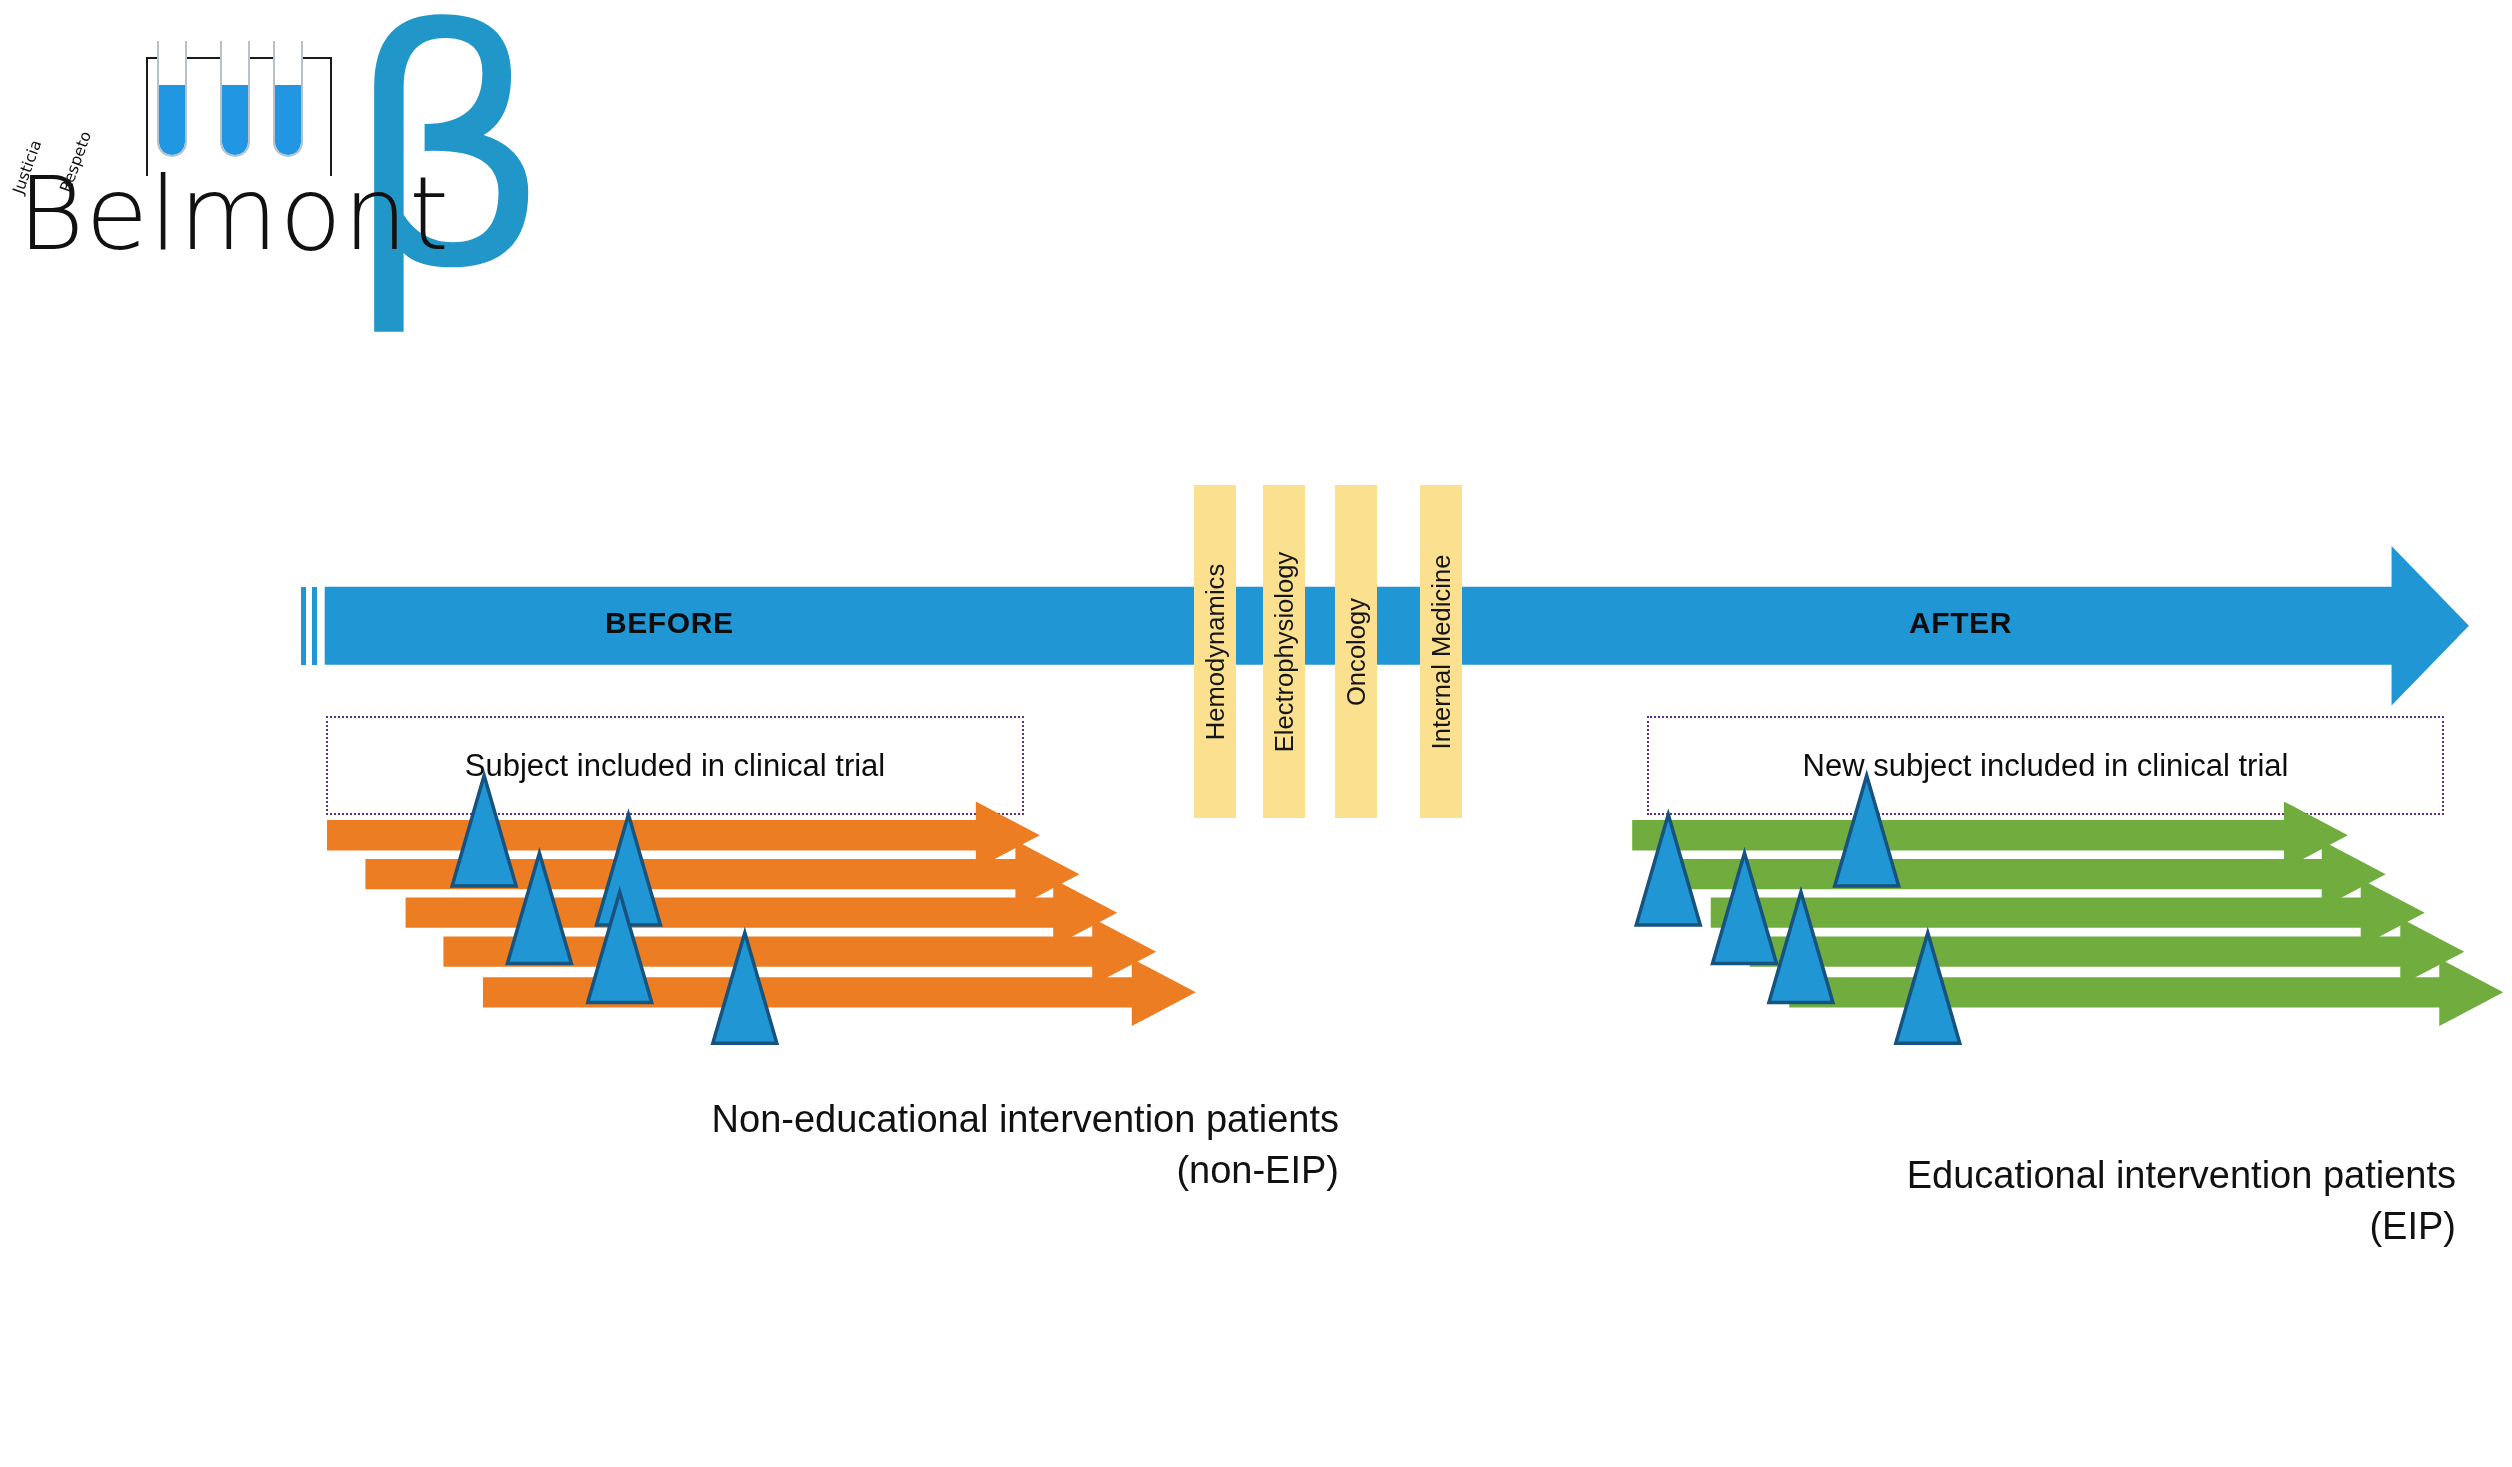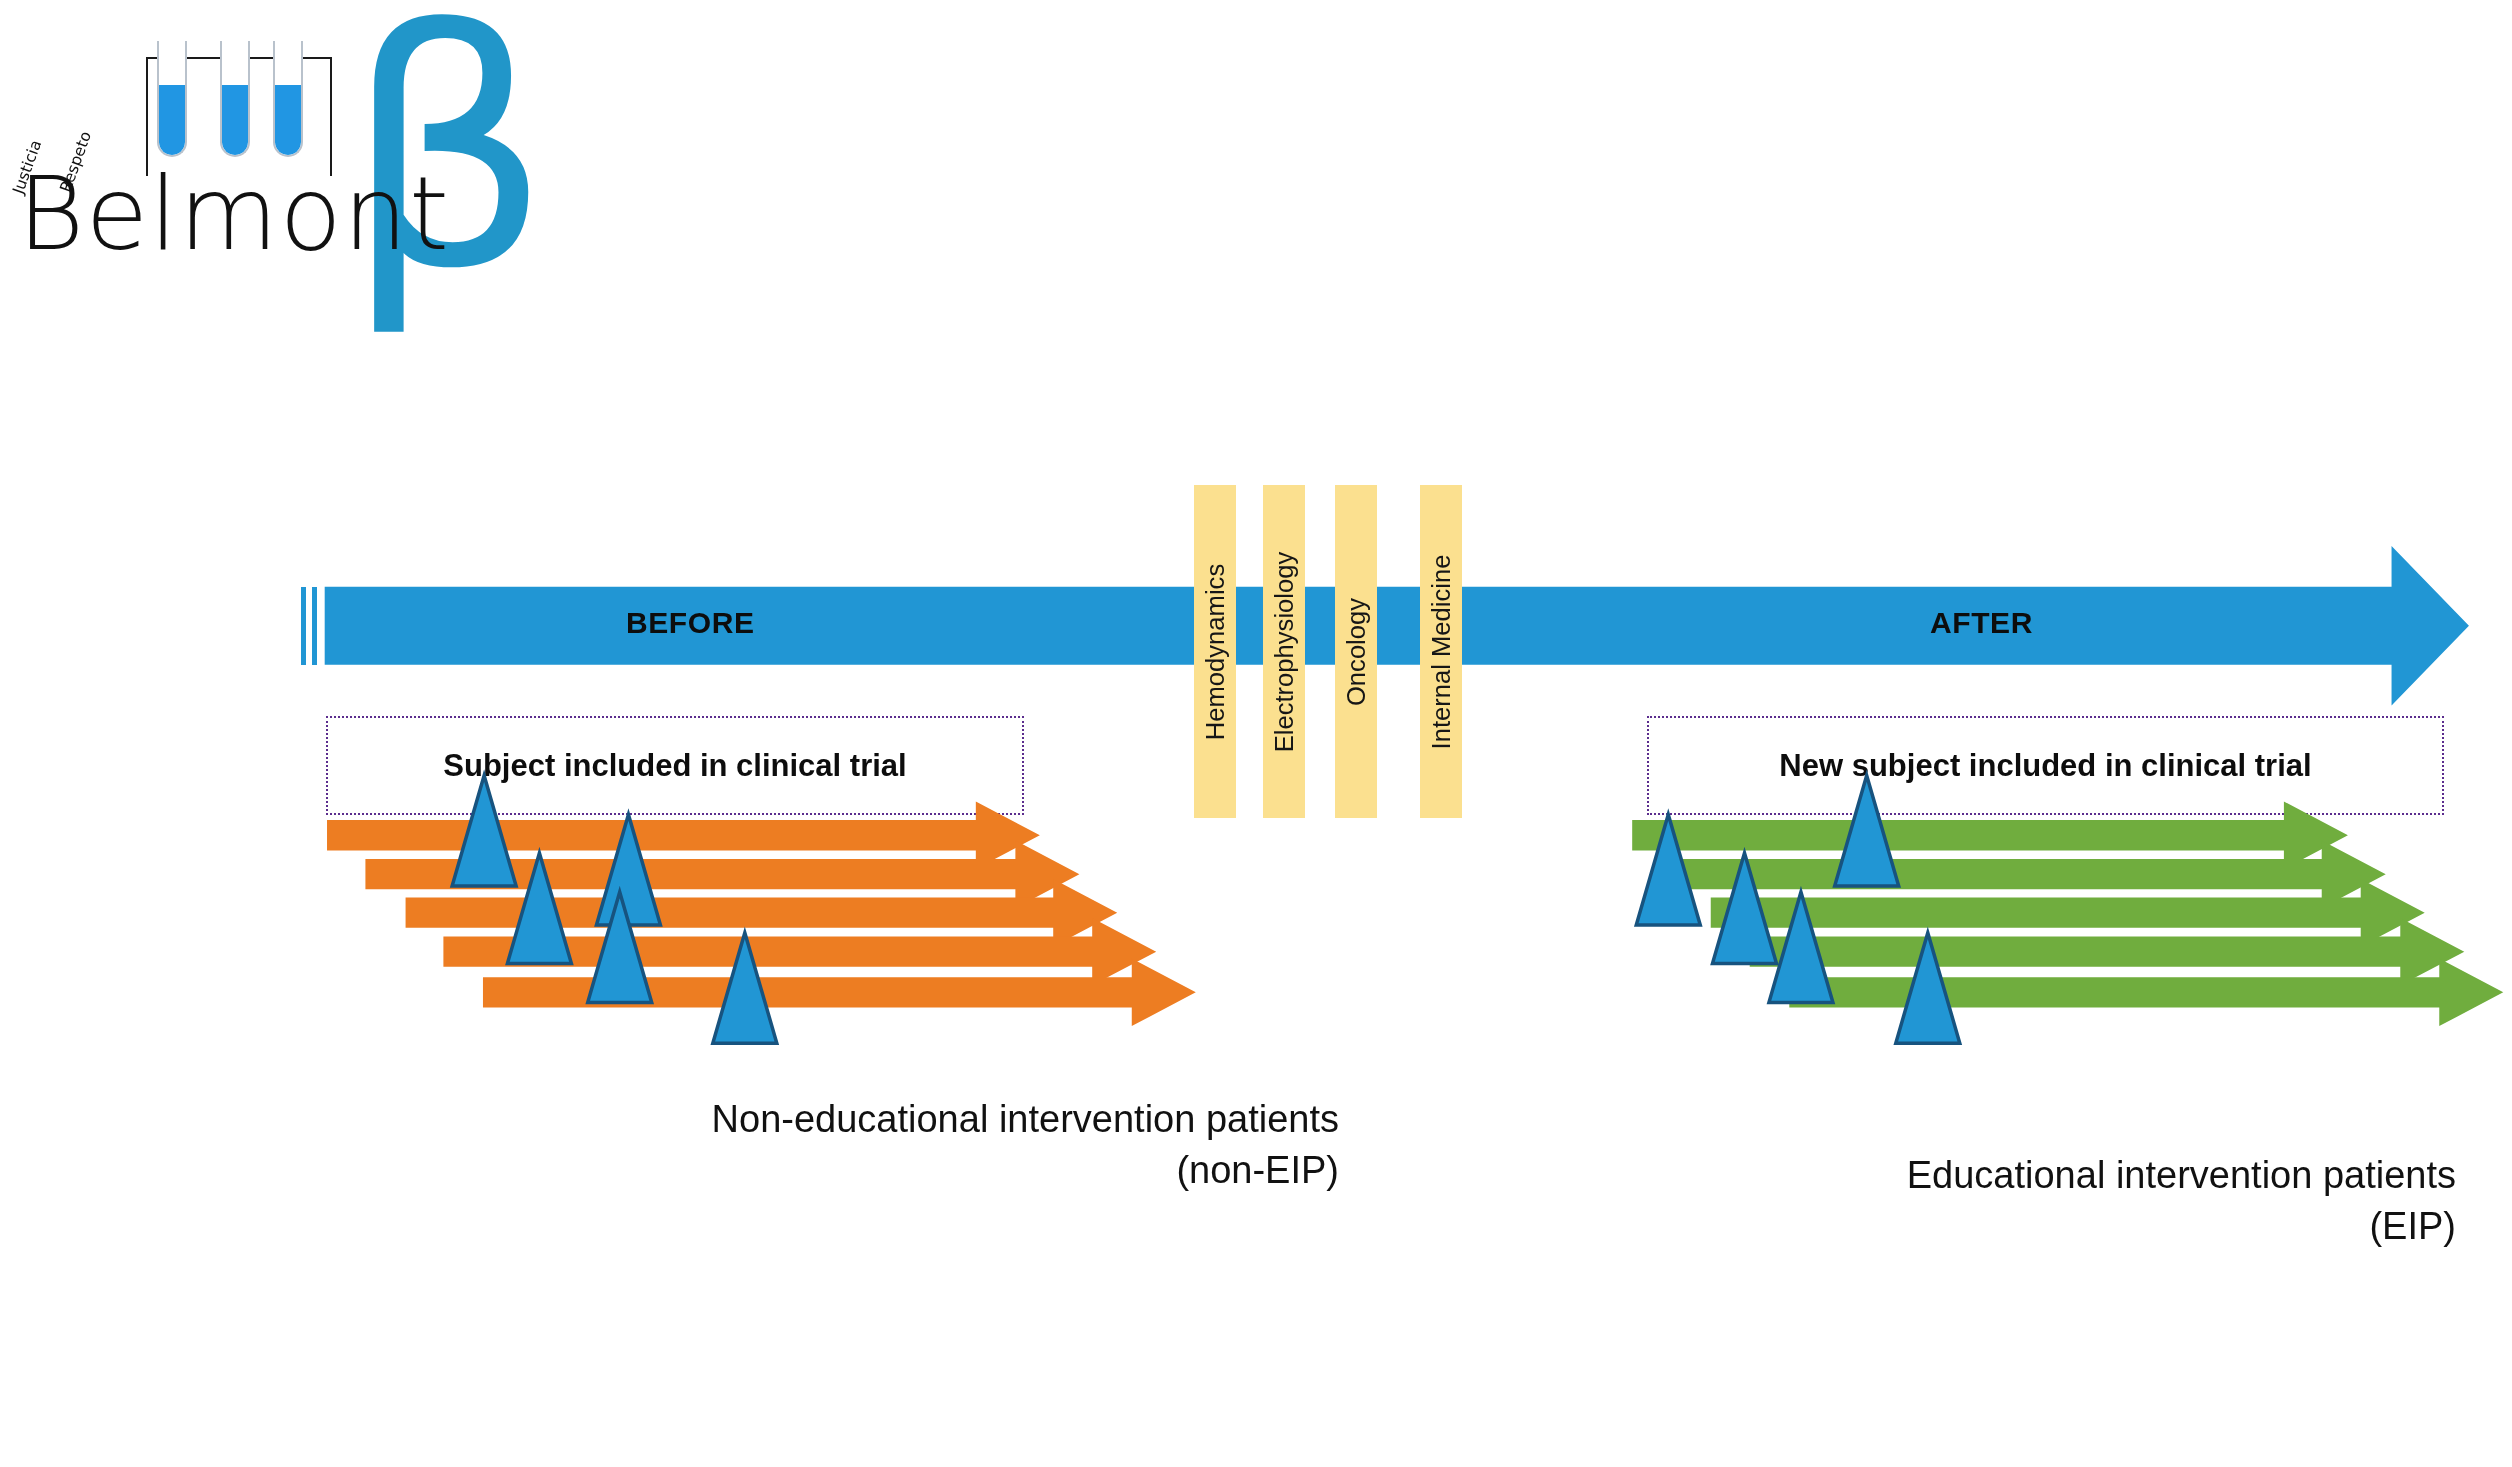--- a/index.html
+++ b/index.html
@@ -107,21 +107,20 @@
     background: #2196d4;
   }
   .tl-label {
     position: absolute;
     top: 606px;
     font-family: "Liberation Sans", sans-serif;
     font-weight: bold;
     font-size: 30px;
     color: #0d0d0d;
     letter-spacing: 0.6px;
-    margin-left: 21px;
   }
 
   
   .dept-bar {
     position: absolute;
     top: 485px;
     height: 333px;
     background: #fbe08f;
   }
   .dept-bar .dept-text {
@@ -141,21 +140,21 @@
     position: absolute;
     border: 2.3px dotted #5b2d8e;
     background: transparent;
     display: flex;
     align-items: center;
     justify-content: center;
     box-sizing: border-box;
   }
   .callout span {
     font-family: "Liberation Sans", sans-serif;
-    font-weight: bold;
+    font-weight: normal;
     font-size: 31px;
     color: #0d0d0d;
     white-space: nowrap;
   }
 
   
   .group-label {
     position: absolute;
     text-align: right;
     font-family: "Liberation Sans", sans-serif;

